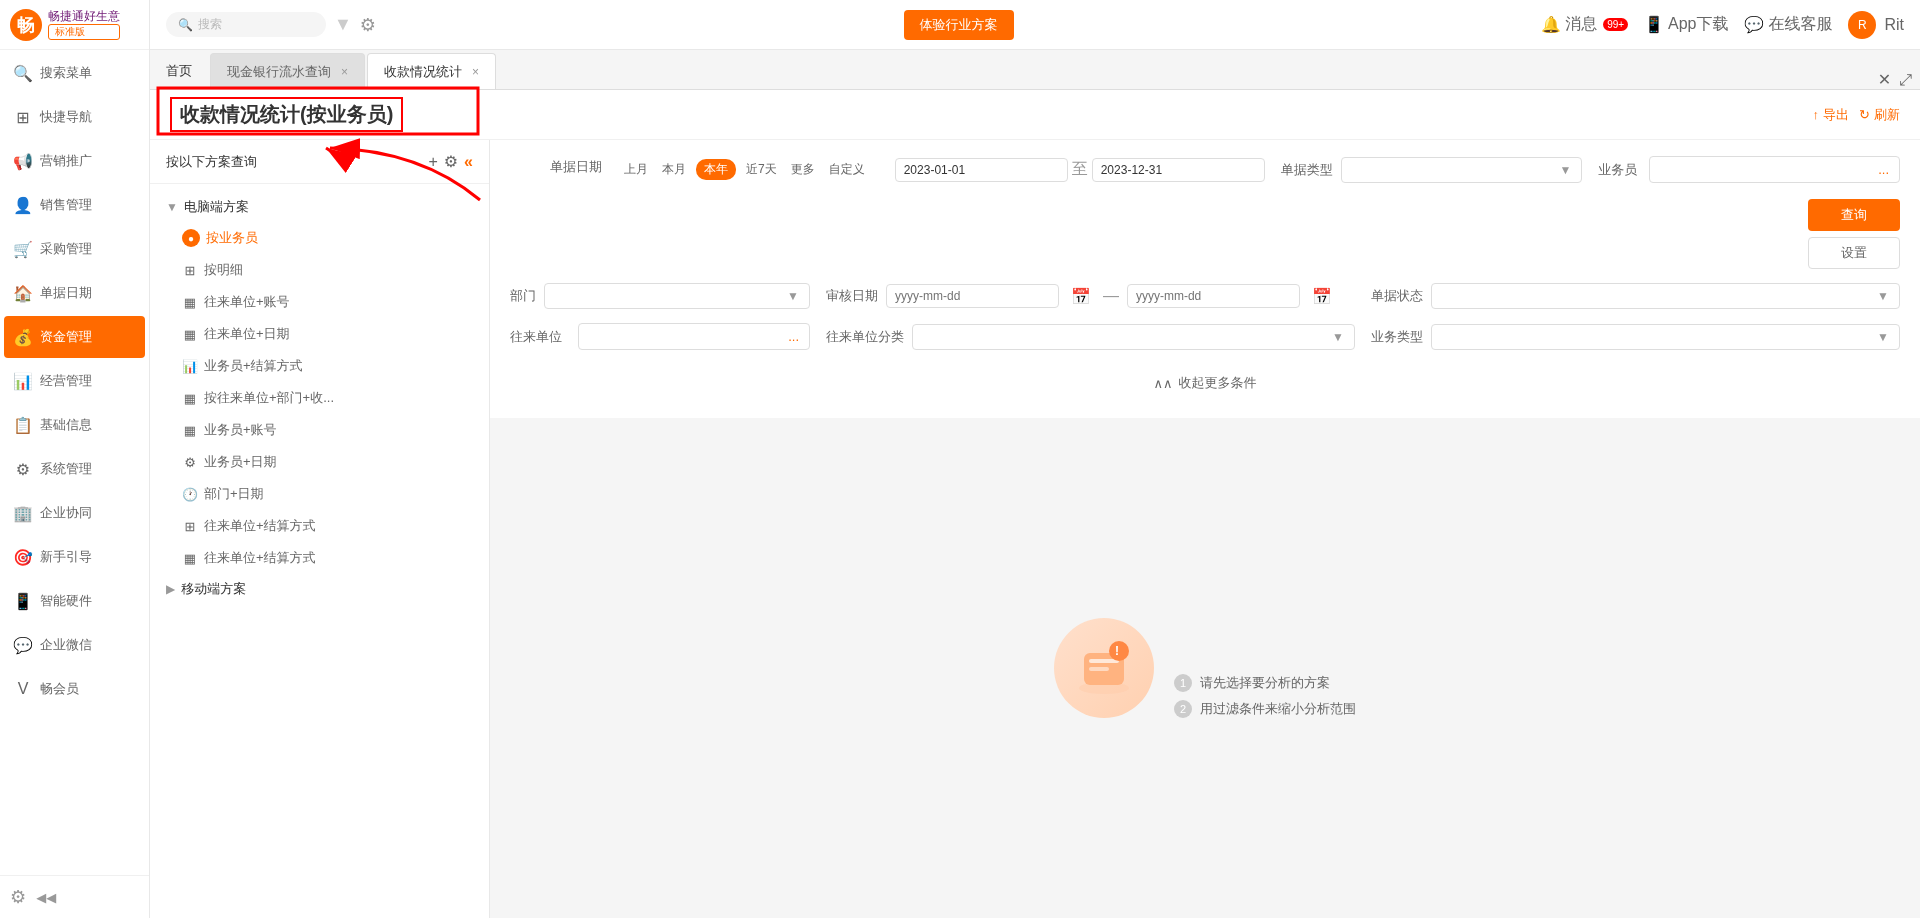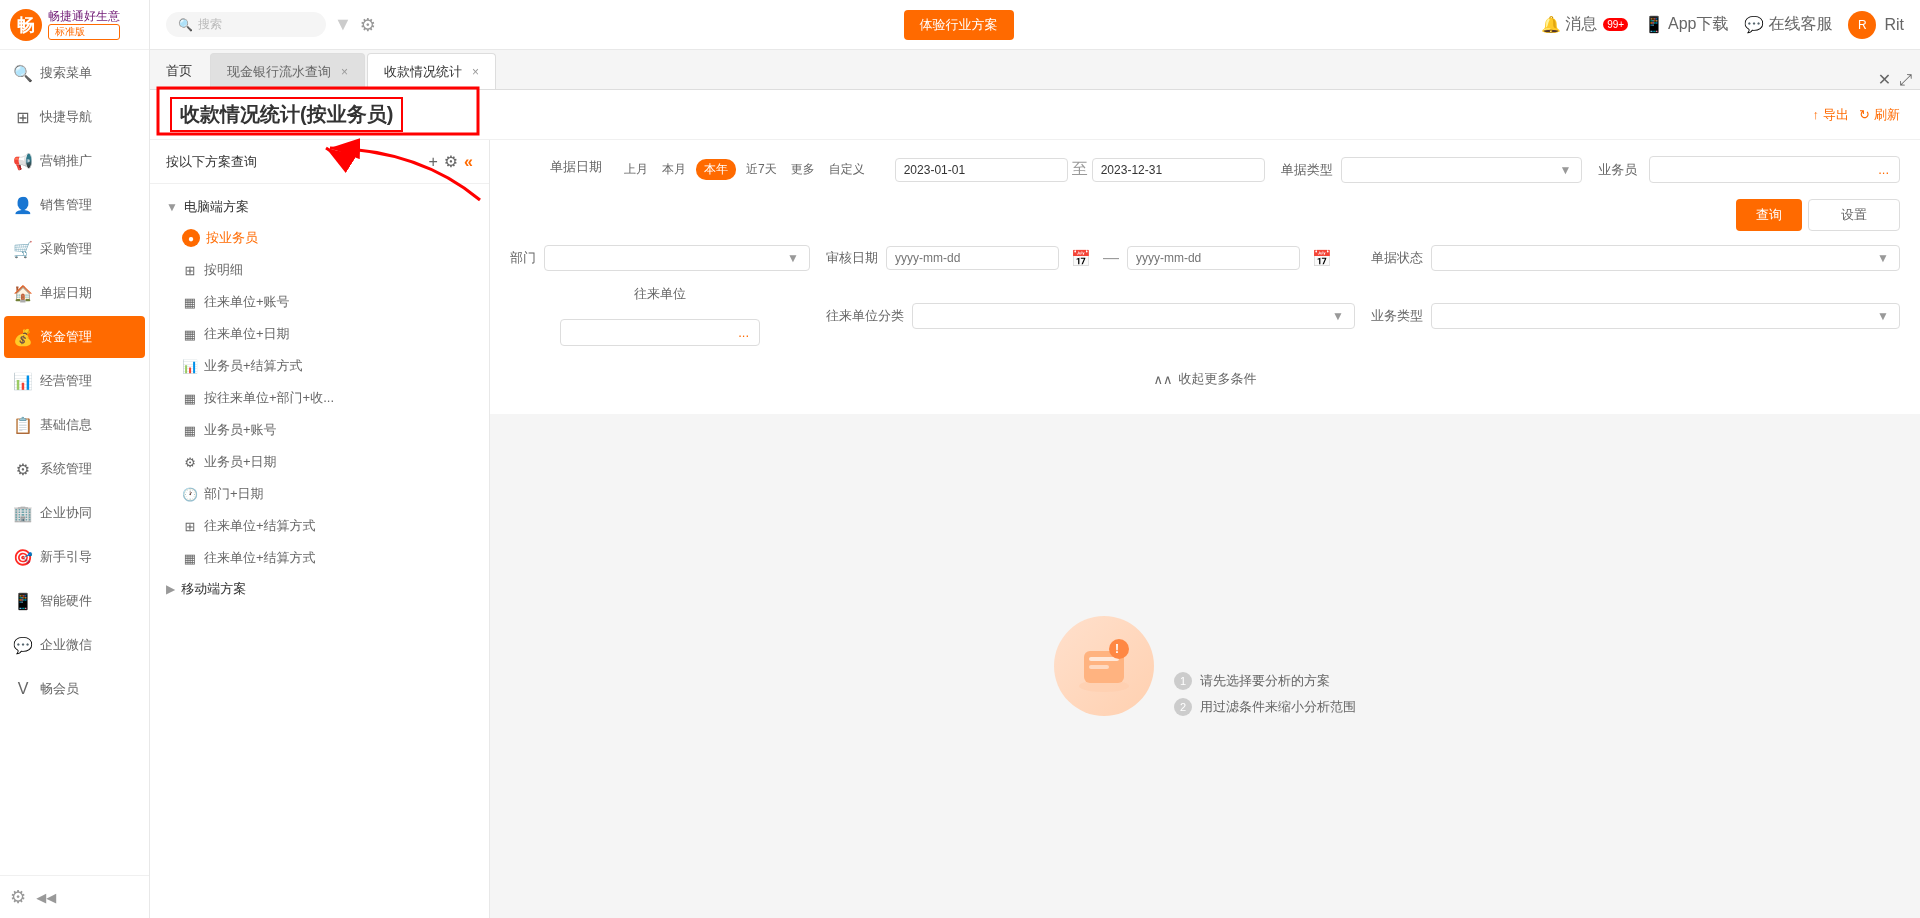--- a/index.html
+++ b/index.html
@@ -224,21 +224,21 @@
     .select-field .arrow { color: #999; font-size: 12px; }
     .divider-dash { color: #999; }
     .query-btn {
       background: #ff6a00; color: white; border: none; border-radius: 4px;
       padding: 7px 20px; font-size: 13px; cursor: pointer; white-space: nowrap;
     }
     .setup-btn {
       background: #fff; color: #666; border: 1px solid #ddd; border-radius: 4px;
       padding: 6px 32px; font-size: 13px; cursor: pointer; white-space: nowrap;
     }
-    .query-actions { display: flex; gap: 6px; margin-left: auto; }
+    .query-actions { display: flex; flex-direction: column; gap: 6px; margin-left: auto; }
     .collapse-bar {
       display: flex; align-items: center; justify-content: center;
       padding: 10px; background: #fff; gap: 6px; cursor: pointer;
       color: #666; font-size: 13px;
     }
 
     
     .result-area {
       flex: 1; display: flex; align-items: center; justify-content: center;
       flex-direction: column; gap: 16px; background: #f5f5f5;
@@ -549,21 +549,21 @@
           <div style="display:flex;align-items:center;gap:8px;flex:1;">
             <span class="field-label">单据状态</span>
             <div class="select-field" style="flex:1;">
               <span style="color:#ccc;"></span>
               <span class="arrow">▼</span>
             </div>
           </div>
         </div>
 
         <div class="query-row">
-          <div style="display:flex;align-items:center;gap:16px;min-width:300px;flex-direction:column;">
+          <div style="display:flex;align-items:center;gap:16px;min-width:300px;">
             <span class="field-label">往来单位</span>
             <div class="select-field" style="flex:1;min-width:200px;">
               <span style="color:#ccc;"></span>
               <span style="color:#ff6a00;cursor:pointer;">...</span>
             </div>
           </div>
           <div style="display:flex;align-items:center;gap:8px;flex:1;">
             <span class="field-label">往来单位分类</span>
             <div class="select-field" style="flex:1;">
               <span style="color:#ccc;"></span>

